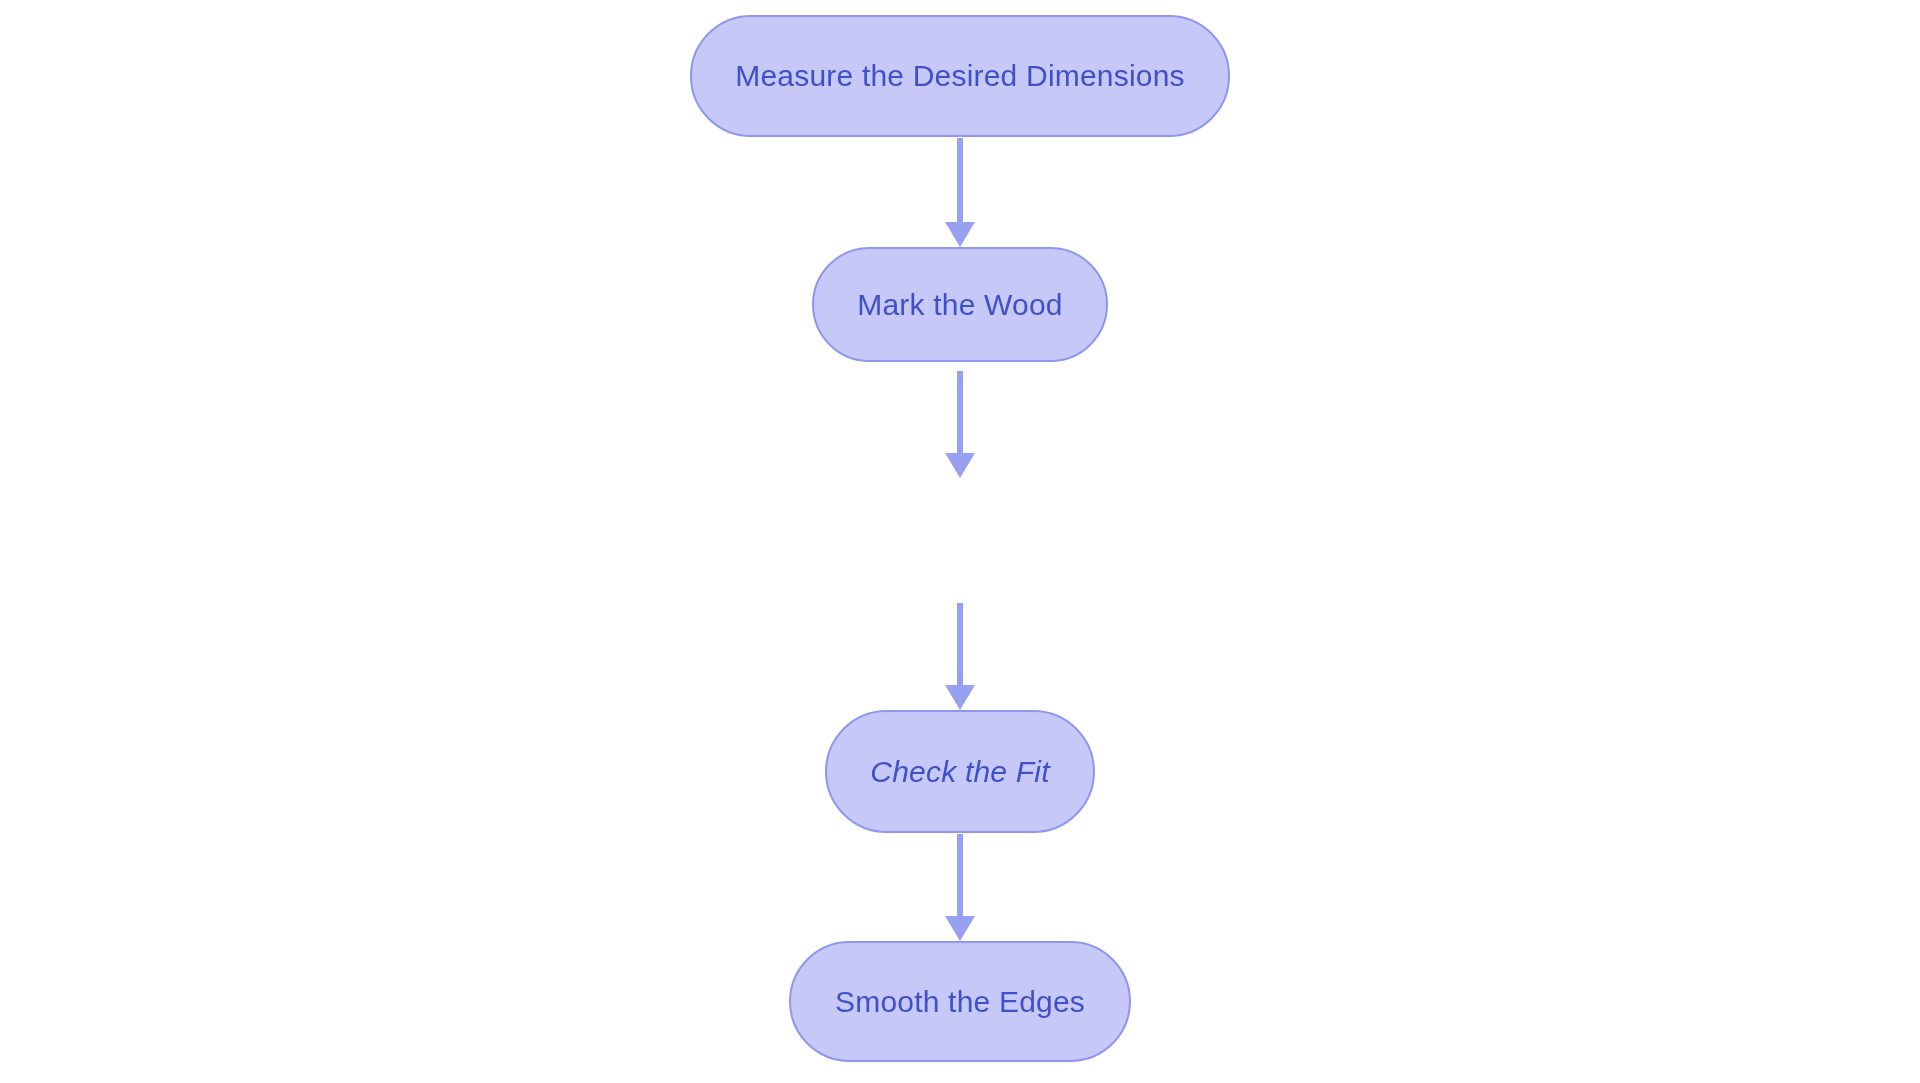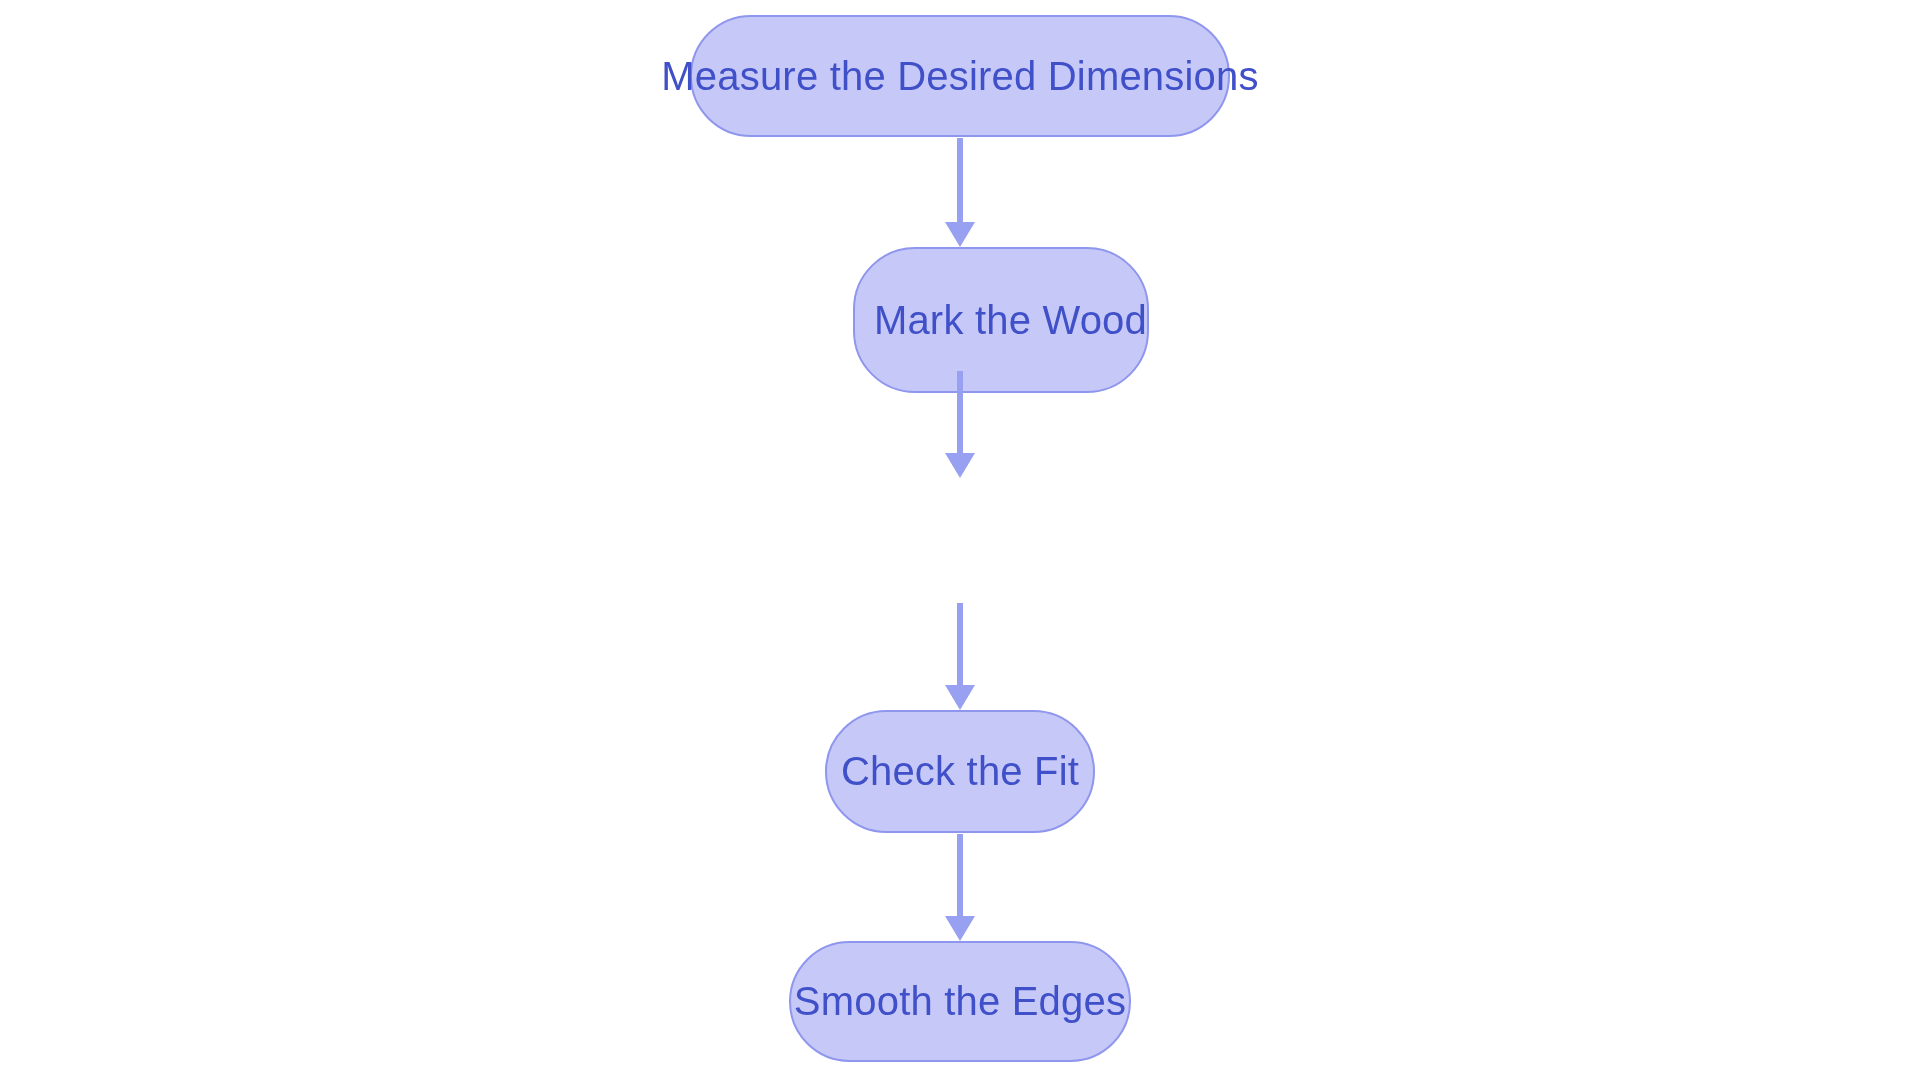--- a/index.html
+++ b/index.html
@@ -25,30 +25,30 @@
     position: absolute;
     background: var(--node-fill);
     border: 2px solid var(--node-border);
     border-radius: 62px;
     display: flex;
     align-items: center;
     justify-content: center;
   }
   .node-label {
     color: var(--node-text);
-    font-size: 40px;
+    font-size: 30px;
     font-weight: 400;
     letter-spacing: 0.2px;
     white-space: nowrap;
     text-align: center;
   }
   .node-1 { left: 690px; top: 15px;  width: 540px; height: 122px; }
-  .node-2 { left: 853px; top: 247px; width: 296px; height: 146px; justify-content: flex-end; }
+  .node-2 { left: 812px; top: 247px; width: 296px; height: 115px; }
   .node-3 { left: 819px; top: 478px; width: 282px; height: 124px; }
-  .node-4 { left: 825px; top: 710px; width: 270px; height: 123px; }
+  .node-4 { left: 825px; top: 710px; width: 270px; height: 123px; font-style: italic; }
   .node-5 { left: 789px; top: 941px; width: 342px; height: 121px; }
 
   .arrow {
     position: absolute;
     left: 945px;           
     width: 30px;
     display: flex;
     flex-direction: column;
     align-items: center;
   }

